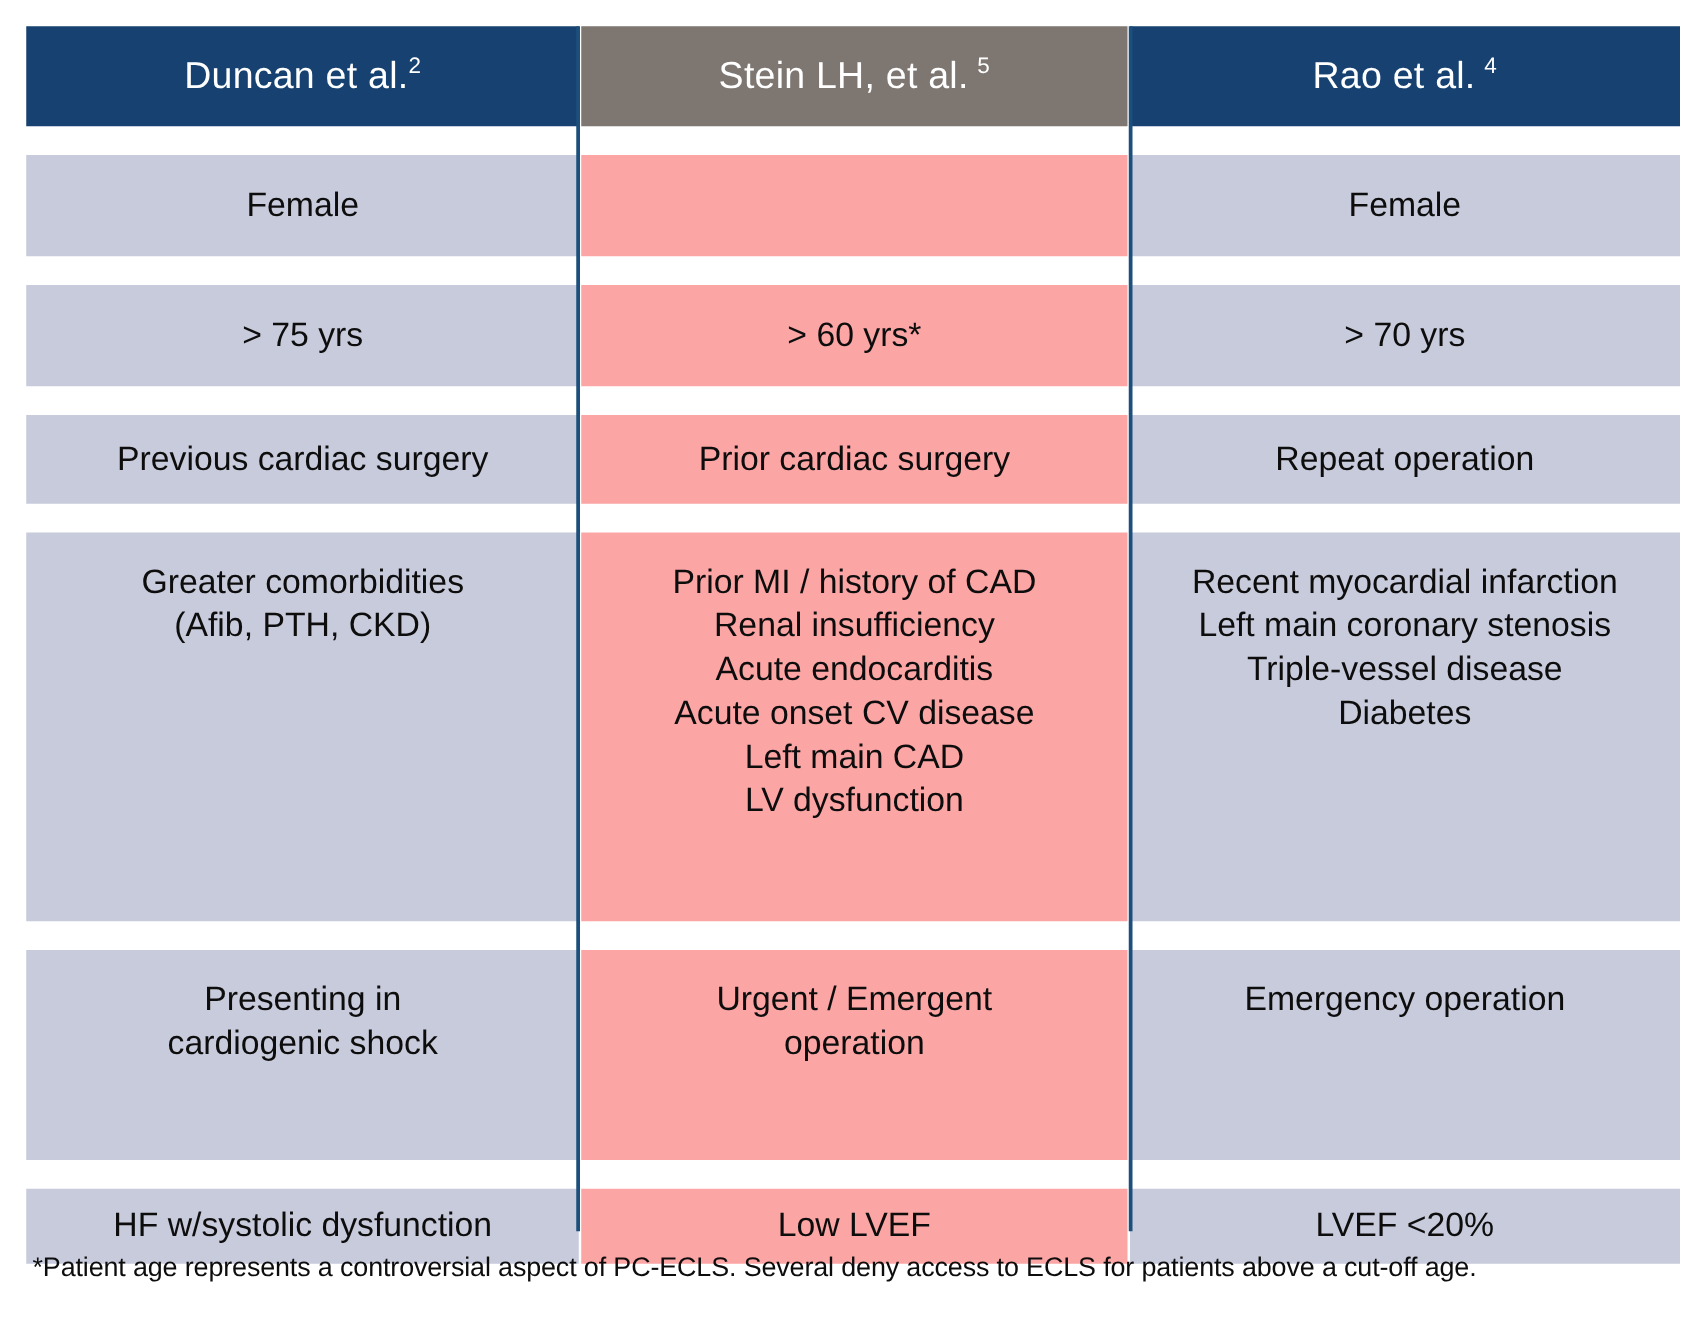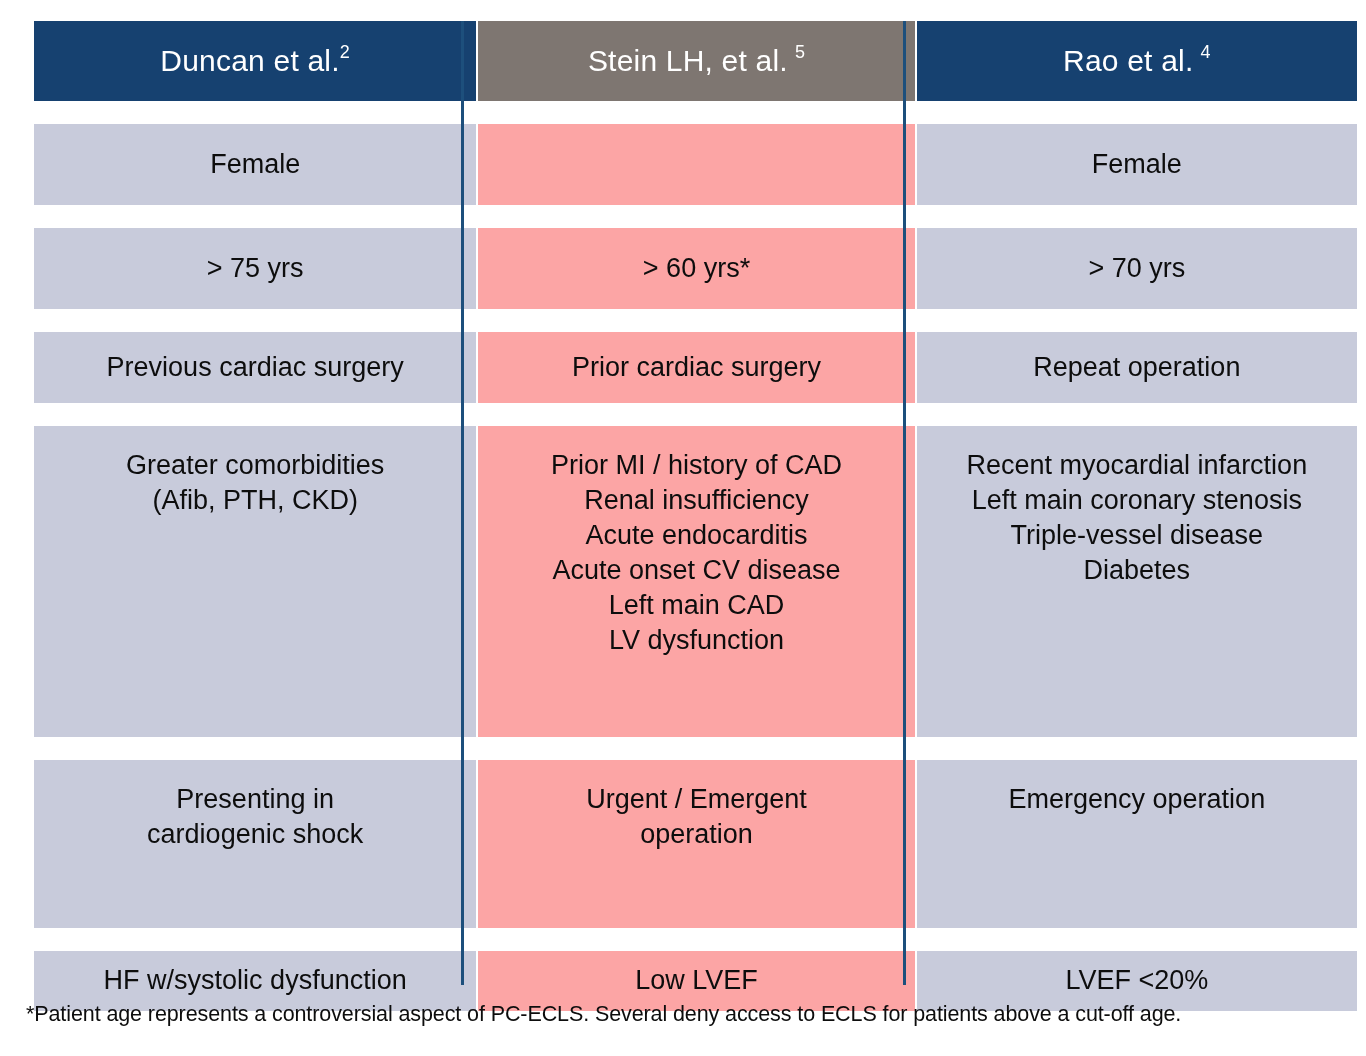--- a/index.html
+++ b/index.html
@@ -8,21 +8,21 @@
     background:#ffffff;
     font-family:"Liberation Sans","DejaVu Sans",sans-serif;
     color:#000000;
     overflow:hidden;
   }
   .sheet{position:relative;width:1366px;height:1056px;}
 
   
   .table{
     position:absolute;
-    left:34px; top:21px;
+    left:21px; top:21px;
     width:1323px;
     display:flex;
     flex-direction:column;
     gap:0;
   }
   .row{display:flex;width:100%;}
 
   .cell{
     box-sizing:border-box;
     display:flex;

